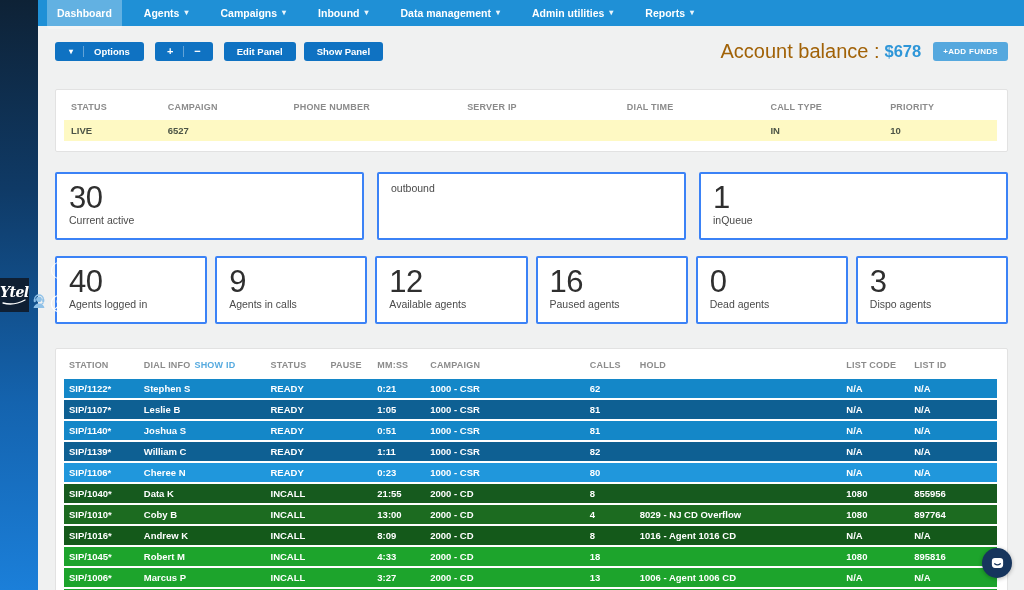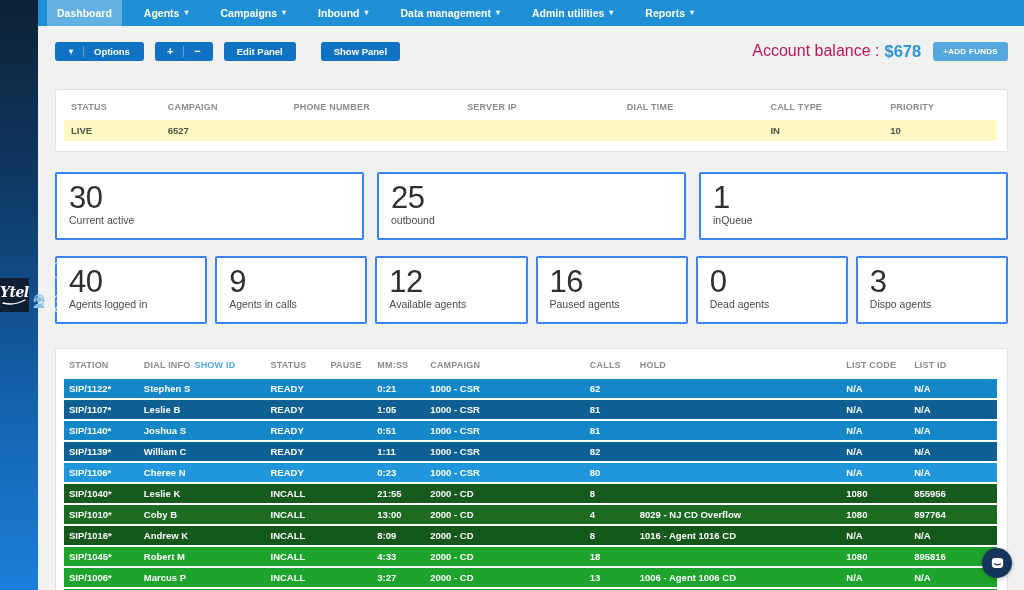--- a/index.html
+++ b/index.html
@@ -37,24 +37,24 @@
           overflow:hidden; }
 
   .toolbar { display:flex; align-items:center; height:20px; margin-bottom:28px; }
   .btn { background:#0f72c2; color:#fff; font-size:9.5px; font-weight:bold; border:none;
          border-radius:3px; height:19px; display:inline-flex; align-items:center; padding:0 13px;
          cursor:pointer; font-family:inherit; }
   .btn .seg-divider { width:1px; height:11px; background:rgba(255,255,255,.35); margin:0 10px; }
   .btn-options { padding:0 14px; margin-right:11px; }
   .btn-options .caret { font-size:8px; }
   .btn-pm { padding:0 12px; margin-right:11px; font-size:11px; }
-  .btn-edit { margin-right:25px; }
+  .btn-edit { margin-right:8px; }
 
   .account { margin-left:auto; display:flex; align-items:center; }
-  .acct-label { color:#be185d; font-size:16px; }
+  .acct-label { color:#a16207; font-size:20px; }
   .acct-amount { color:#2e96d8; font-size:16.5px; font-weight:bold; margin-left:5px; }
   .addfunds { background:#55a8de; color:#fff; font-size:8px; font-weight:bold; border:none;
               border-radius:3px; padding:5px 10px; margin-left:12px; letter-spacing:.3px; cursor:pointer;
               font-family:inherit; }
 
   .panel { background:#fff; border:1px solid #e2e2e2; border-radius:2px; }
 
   
   .campaign-panel { padding:5px 10px 10px 8px; margin-bottom:20px; }
   .cgrid { display:grid; grid-template-columns:10.37% 13.48% 18.61% 17.11% 15.4% 12.83% 1fr; }
@@ -201,21 +201,20 @@
         <div class="cell">10</div>
       </div>
     </section>
 
     <section class="stats stats-row1" id="stats1">
         <div class="stat-card">
           <div class="stat-value">30</div>
           <div class="stat-label">Current active</div>
         </div>
         <div class="stat-card">
-          <div class="stat-value">25</div>
           <div class="stat-label">outbound</div>
         </div>
         <div class="stat-card">
           <div class="stat-value">1</div>
           <div class="stat-label">inQueue</div>
         </div>
       </section>
     <section class="stats stats-row2" id="stats2">
         <div class="stat-card">
           <div class="stat-value">40</div>
@@ -312,21 +311,21 @@
             <div class="cell"></div>
             <div class="cell">0:23</div>
             <div class="cell">1000 - CSR</div>
             <div class="cell">80</div>
             <div class="cell"></div>
             <div class="cell">N/A</div>
             <div class="cell">N/A</div>
           </div>
           <div class="agrid a-row" style="background: rgb(22, 90, 30);">
             <div class="cell">SIP/1040*</div>
-            <div class="cell">Leslie K</div>
+            <div class="cell">Data K</div>
             <div class="cell">INCALL</div>
             <div class="cell"></div>
             <div class="cell">21:55</div>
             <div class="cell">2000 - CD</div>
             <div class="cell">8</div>
             <div class="cell"></div>
             <div class="cell">1080</div>
             <div class="cell">855956</div>
           </div>
           <div class="agrid a-row" style="background: rgb(28, 107, 32);">

